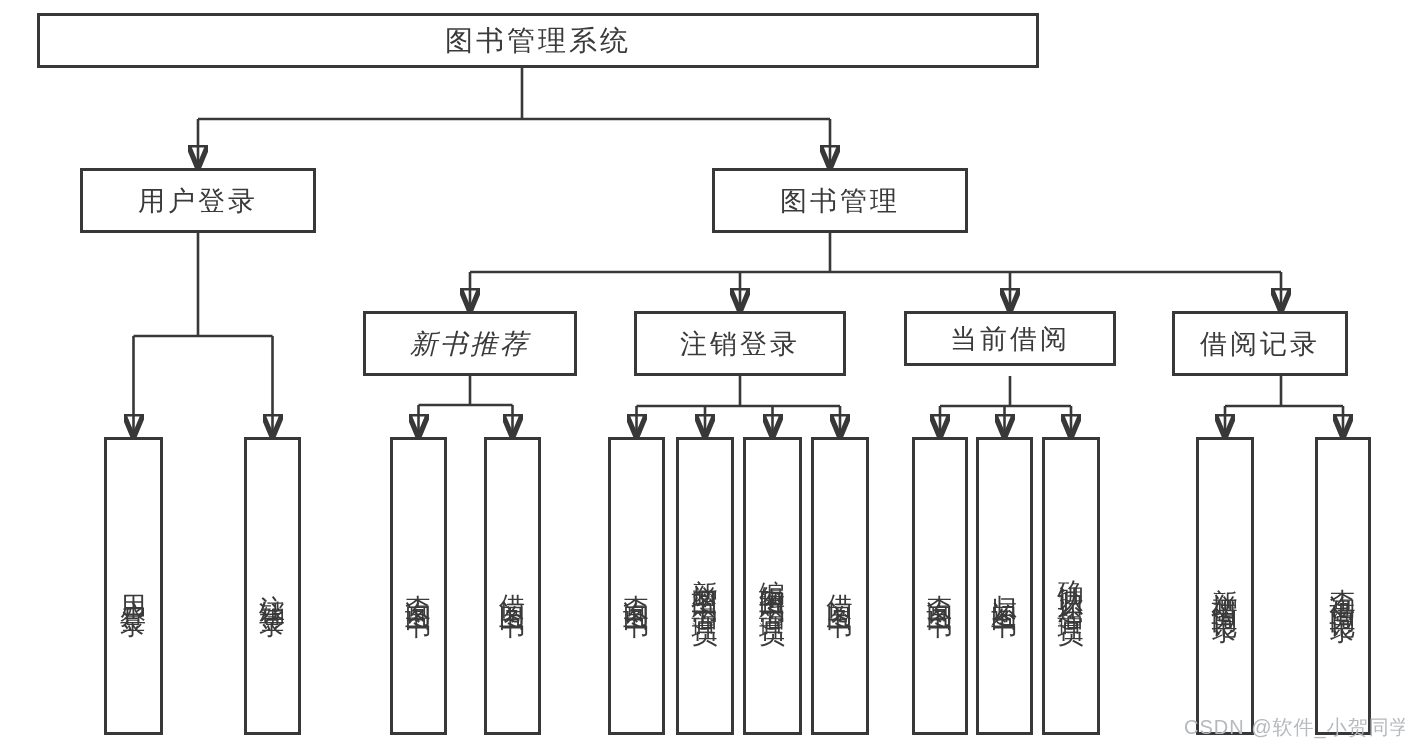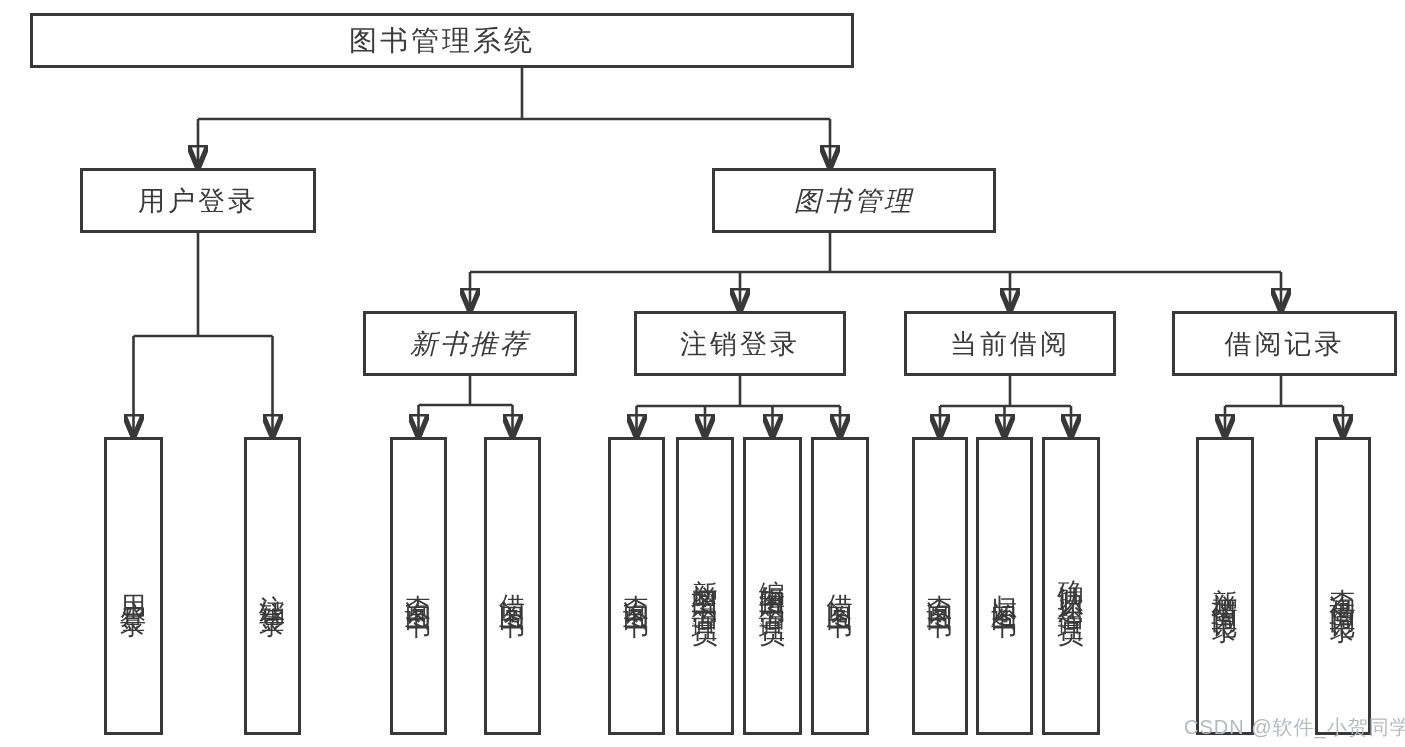--- a/index.html
+++ b/index.html
@@ -89,29 +89,29 @@
     <path d="M1010,376 V406 M940,406 H1071"></path>
     <path d="M940,406 V437" marker-end="url(#arrow)"></path>
     <path d="M1004.5,406 V437" marker-end="url(#arrow)"></path>
     <path d="M1071,406 V437" marker-end="url(#arrow)"></path>
 
     <path d="M1281,376 V406 M1225,406 H1343"></path>
     <path d="M1225,406 V437" marker-end="url(#arrow)"></path>
     <path d="M1343,406 V437" marker-end="url(#arrow)"></path>
   </svg>
 
-  <div class="node hbox root-box" style="left:30px; top:13px; width:824px; height:55px;">图书管理系统</div>
+  <div class="node hbox root-box" style="left:37px; top:13px; width:1002px; height:55px;">图书管理系统</div>
 
   <div class="node hbox" style="left:80px; top:168px; width:236px; height:65px;">用户登录</div>
-  <div class="node hbox" style="left:712px; top:168px; width:284px; height:65px;font-style:italic;">图书管理</div>
+  <div class="node hbox" style="left:712px; top:168px; width:256px; height:65px;">图书管理</div>
 
   <div class="node hbox" style="left:363px; top:311px; width:214px; height:65px;font-style:italic;">新书推荐</div>
   <div class="node hbox" style="left:634px; top:311px; width:212px; height:65px;">注销登录</div>
-  <div class="node hbox" style="left:904px; top:311px; width:212px; height:65px;">当前借阅</div>
-  <div class="node hbox" style="left:1172px; top:311px; width:225px; height:65px;">借阅记录</div>
+  <div class="node hbox" style="left:904px; top:311px; width:212px; height:55px;">当前借阅</div>
+  <div class="node hbox" style="left:1172px; top:311px; width:176px; height:65px;">借阅记录</div>
 
   <div class="node vbox" style="left:104px; top:437px; width:59px; height:298px;">用户登录</div>
   <div class="node vbox" style="left:244px; top:437px; width:57px; height:298px;">注销登录</div>
 
   <div class="node vbox" style="left:390px; top:437px; width:57px; height:298px;">查询图书</div>
   <div class="node vbox" style="left:484px; top:437px; width:57px; height:298px;">借阅图书</div>
 
   <div class="node vbox" style="left:608px; top:437px; width:57px; height:298px;">查询图书</div>
   <div class="node vbox" style="left:676px; top:437px; width:58px; height:298px;">新增图书（管理员）</div>
   <div class="node vbox" style="left:743px; top:437px; width:59px; height:298px;">编辑图书（管理员）</div>

